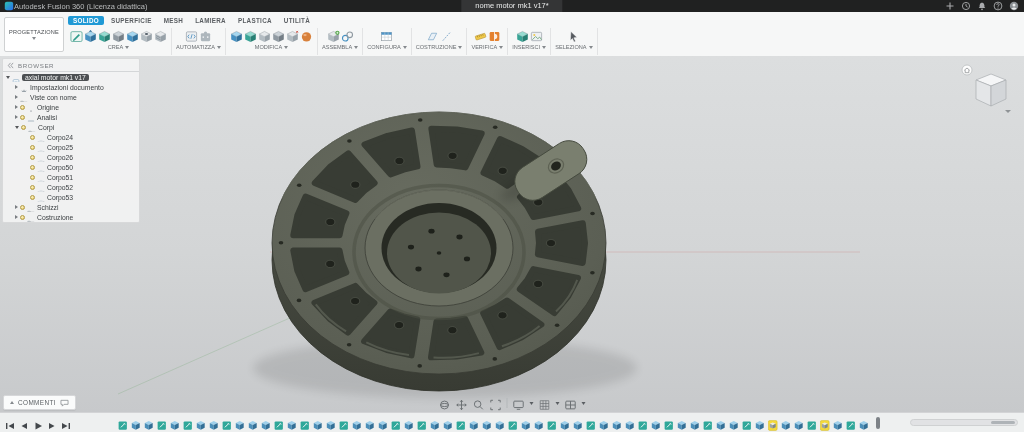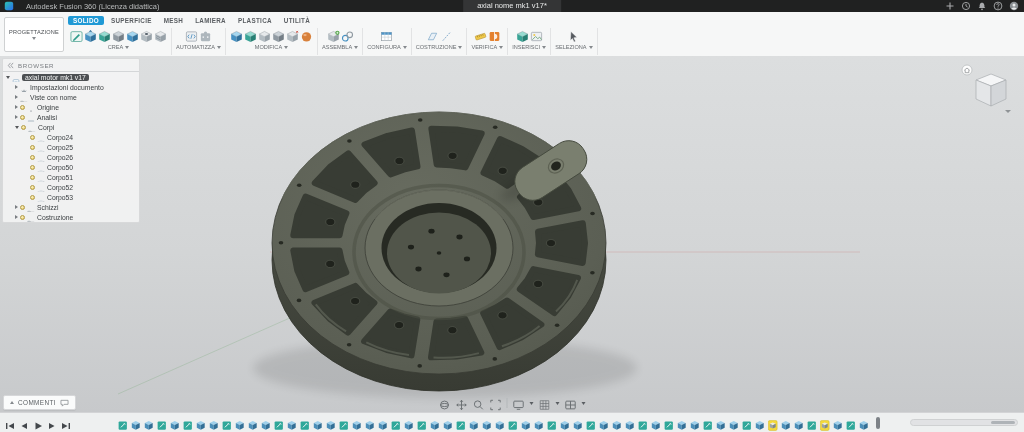--- a/index.html
+++ b/index.html
@@ -1,19 +1,19 @@
 <!DOCTYPE html>
 <html><head>
 <meta charset="utf-8">
 <style>
   html,body{margin:0;padding:0;background:#fff;}
   #app{position:relative;width:1024px;height:432px;overflow:hidden;font-family:"Liberation Sans",sans-serif;-webkit-font-smoothing:antialiased;}
   
   #titlebar{position:absolute;left:0;top:0;width:100%;height:12px;background:#202121;display:flex;align-items:center;}
-  #titlebar .tb-left{display:flex;align-items:center;gap:12px;margin-left:4px;}
+  #titlebar .tb-left{display:flex;align-items:center;gap:0;margin-left:4px;}
   .tb-title{font-size:7.5px;color:#b9bbbc;white-space:nowrap;}
   .tb-doc{position:absolute;left:50%;top:0;transform:translateX(-50%);height:12px;line-height:12px;
           padding:0 14px;background:#343536;color:#e9eaea;font-size:7.5px;white-space:nowrap;}
   .tb-right{position:absolute;right:5px;top:0;height:12px;display:flex;align-items:center;gap:6px;}
   .tb-ic{width:10px;height:10px;display:block;}
   
   #ribbon{position:absolute;left:0;top:12px;width:100%;height:44px;background:#f6f7f7;border-bottom:1px solid #d4d5d6;}
   #workspace{position:absolute;left:4px;top:5px;width:58px;height:33px;background:#ffffff;border:1px solid #cfd1d2;
              border-radius:2px;display:flex;flex-direction:column;align-items:center;justify-content:center;gap:2px;}
   #workspace span{font-size:5.6px;color:#4a4e52;letter-spacing:.2px;}
@@ -77,21 +77,21 @@
         <defs>
             <linearGradient id="flg" x1="0" y1="0" x2="1" y2="1">
           <stop offset="0" stop-color="#2bc2b0"></stop>
               <stop offset="1" stop-color="#2a6df0"></stop>
             </linearGradient>
           </defs>
         <rect x="0.8" y="0.8" width="8.4" height="8.4" rx="2" fill="url(#flg)"></rect>
       </svg>
       <span class="tb-title">Autodesk Fusion 360 (Licenza didattica)</span>
     </div>
-    <div class="tb-doc">axial nome mk1 v17*</div>
+    <div class="tb-doc">nome motor mk1 v17*</div>
     <div class="tb-right">
       <svg class="tb-ic" viewBox="0 0 10 10">
         <path d="M5 1.5 V8.5 M1.5 5 H8.5" stroke="#a9abad" stroke-width="1.1" fill="none"></path>
         </svg>
       <svg class="tb-ic" viewBox="0 0 10 10">
         <circle cx="5" cy="5" r="3.6" fill="none" stroke="#a9abad" stroke-width="0.9"></circle>
         <path d="M5 2.9 V5 L6.6 6" stroke="#a9abad" stroke-width="0.9" fill="none"></path>
         </svg>
       <svg class="tb-ic" viewBox="0 0 10 10">
         <path d="M5 1.4 q2.4 0.5 2.4 2.9 v1.6 l0.9 1.2 h-6.6 l0.9 -1.2 v-1.6 q0 -2.4 2.4 -2.9z" fill="#a9abad"></path>

